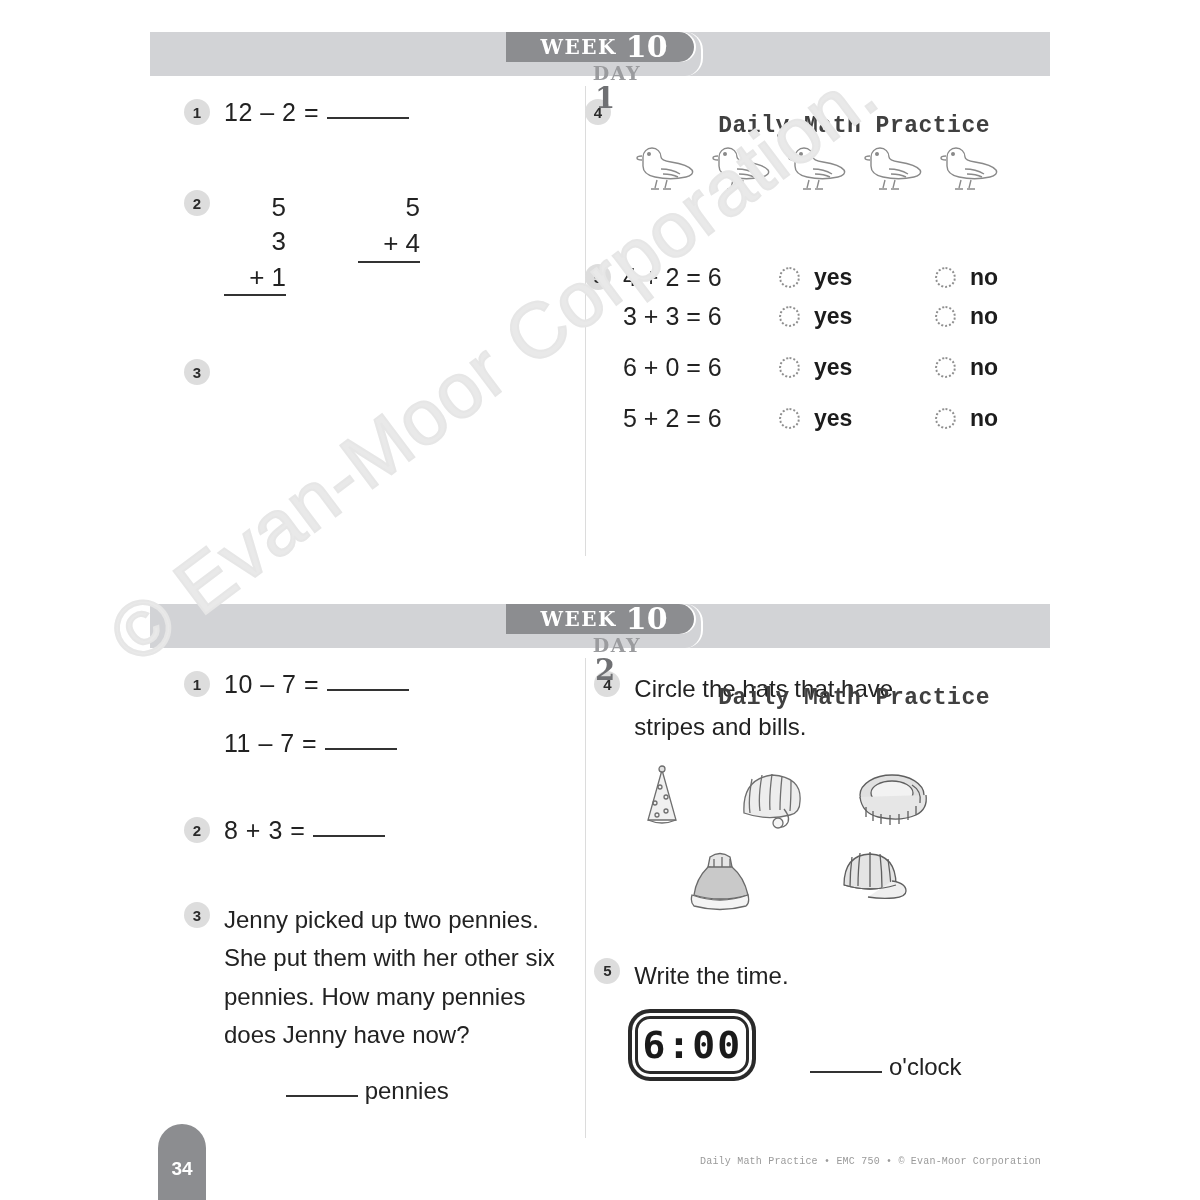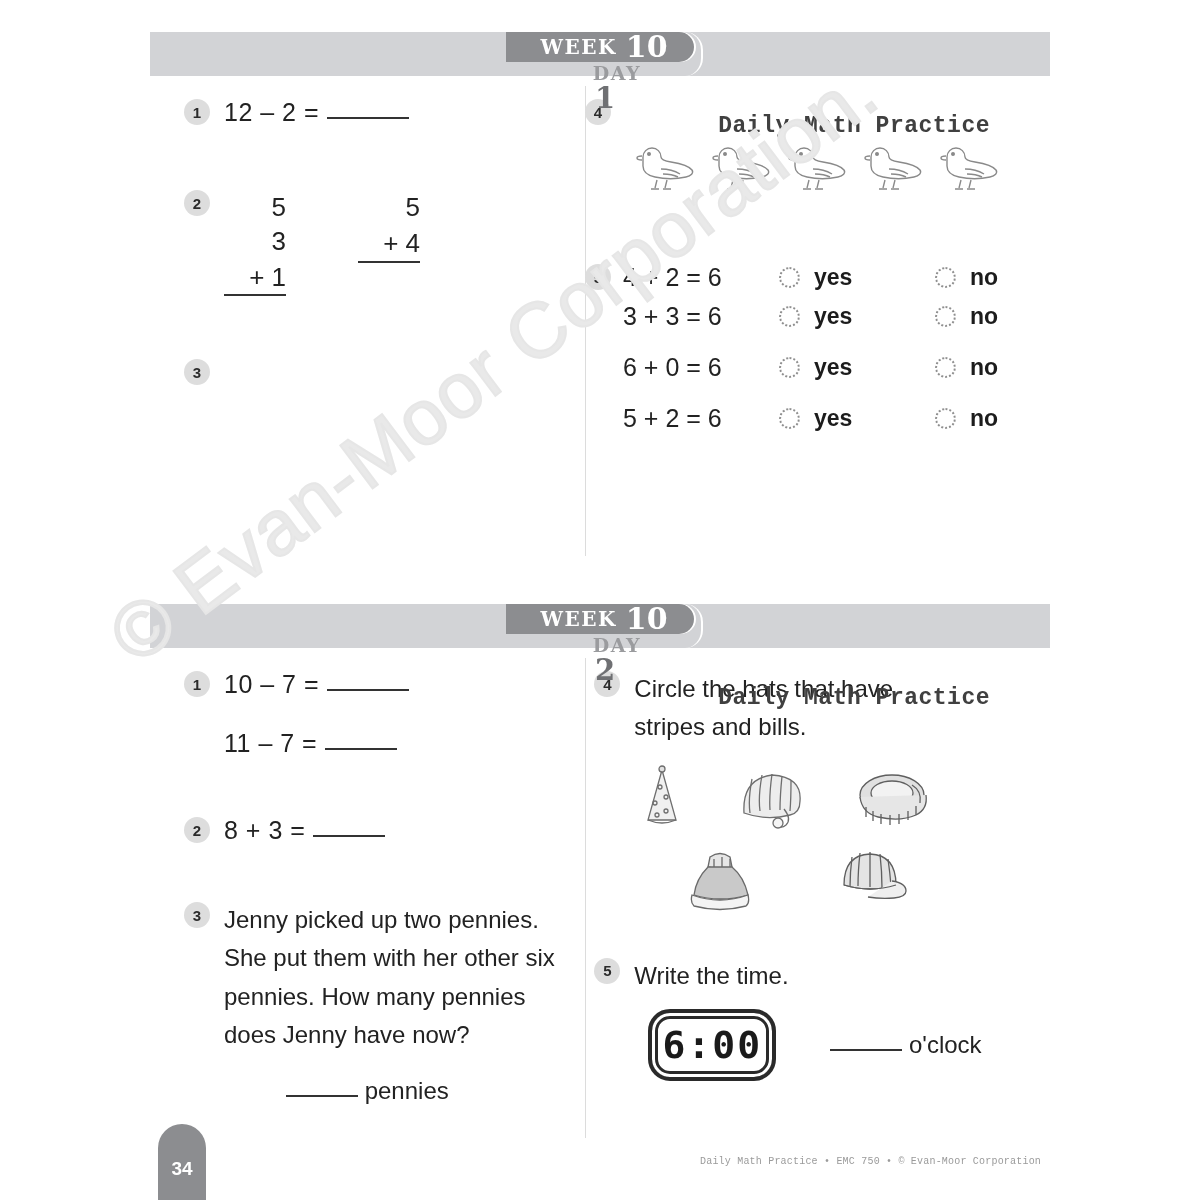--- a/index.html
+++ b/index.html
@@ -203,21 +203,21 @@
     font-size:23px;
     color:#1c1c1c;
     margin-left:14px;
   }
 
   
   .hats-r1{display:flex;margin-top:18px;margin-left:42px;gap:46px;}
   .hats-r2{display:flex;margin-top:8px;margin-left:90px;gap:72px;}
 
   
-  .clock-row{display:flex;align-items:center;margin-top:14px;margin-left:54px;}
+  .clock-row{display:flex;align-items:flex-end;margin-top:14px;margin-left:34px;}
   .clock{
     width:128px;height:72px;
     border:4px solid #2a2a2a;
     border-radius:22px;
     display:flex;align-items:center;justify-content:center;
     box-shadow:inset 0 0 0 3px #ffffff, inset 0 0 0 6px #2a2a2a;
     box-sizing:border-box;
     background:#ffffff;
   }
   .clock-digits{

